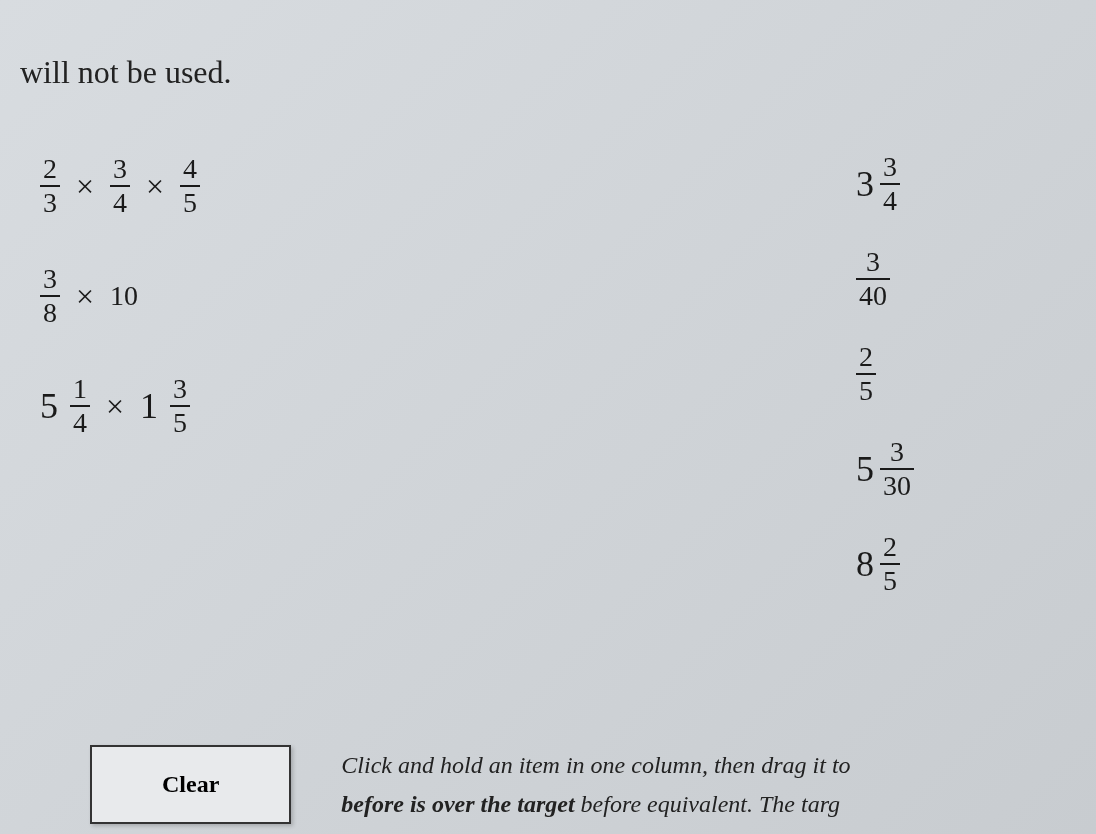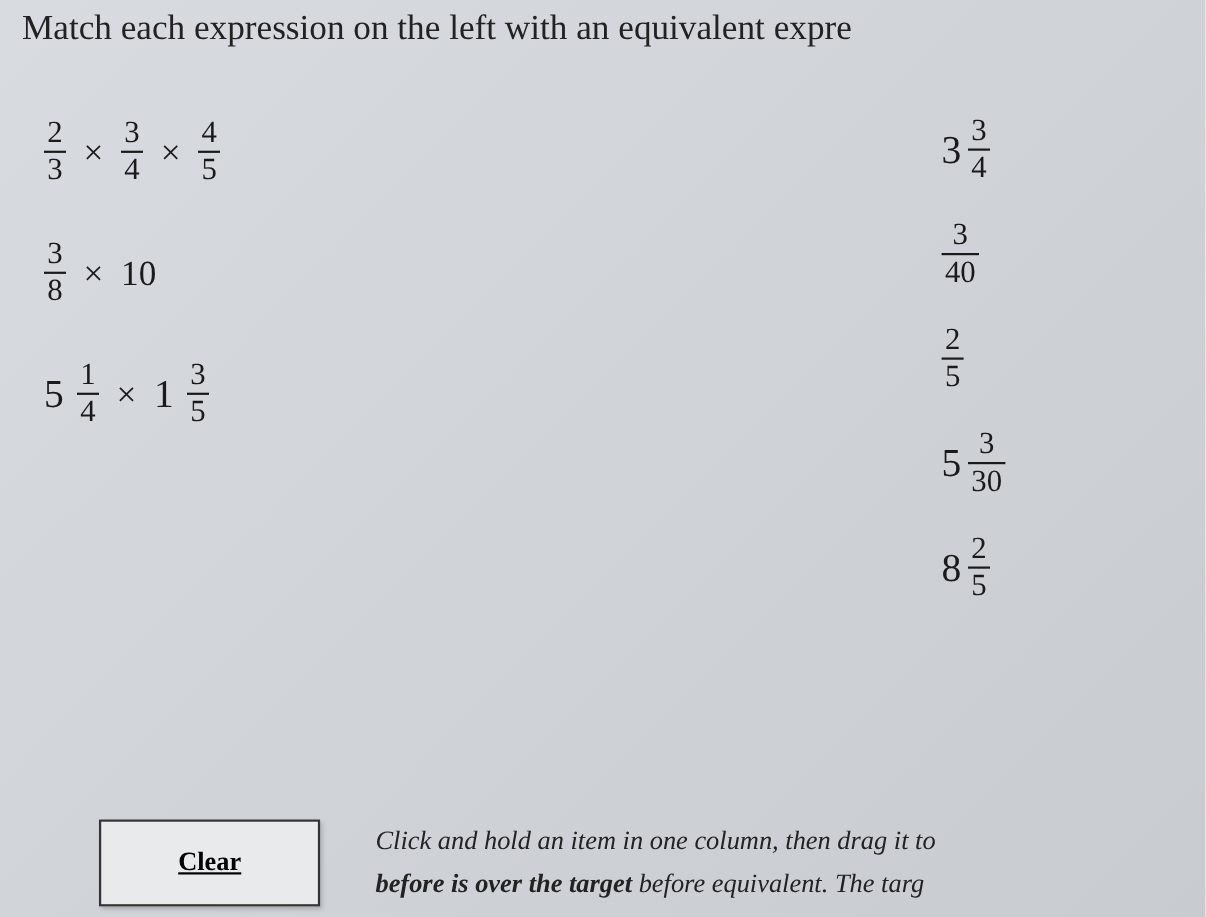--- a/index.html
+++ b/index.html
@@ -72,21 +72,21 @@
   }
   .whole {
     font-size: 36px;
     margin-right: 2px;
   }
   .times {
     font-size: 32px;
     margin: 0 6px;
   }
   .plain-num {
-    font-size: 32px;
+    font-size: 28px;
     font-family: Liberation Serif, serif;
   }
   .bottom-area {
     position: absolute;
     bottom: 0;
     left: 0;
     right: 0;
     display: flex;
     align-items: center;
     padding: 20px 40px 10px 90px;
@@ -94,21 +94,20 @@
   }
   .clear-btn {
     border: 2px solid #333;
     background: #e8eaec;
     padding: 24px 70px;
     font-family: Georgia, serif;
     font-size: 24px;
     font-weight: bold;
     cursor: pointer;
     box-shadow: 2px 2px 4px rgba(0,0,0,0.2);
-    text-decoration: underline;
   }
   .hint-text {
     font-size: 24px;
     font-style: italic;
     line-height: 1.6;
     color: #222;
     flex: 1;
   }
   .hint-text .bold {
     font-weight: bold;
@@ -116,21 +115,22 @@
   }
   .hint-text .video-link {
     color: #2a5a8a;
     font-style: italic;
   }
 </style>
 </head>
 <body>
 
 <div class="instruction">
-  <span>Match each expression on the left with an equivalent expre</span><br>
+  <br>
+  <span>will not be used.</span>
 </div>
 
 <div class="content-area">
   <div class="left-column">
 
     <div class="expr-item">
       <span class="frac">
         <span class="num">2</span>
         <span class="den">3</span>
       </span>

